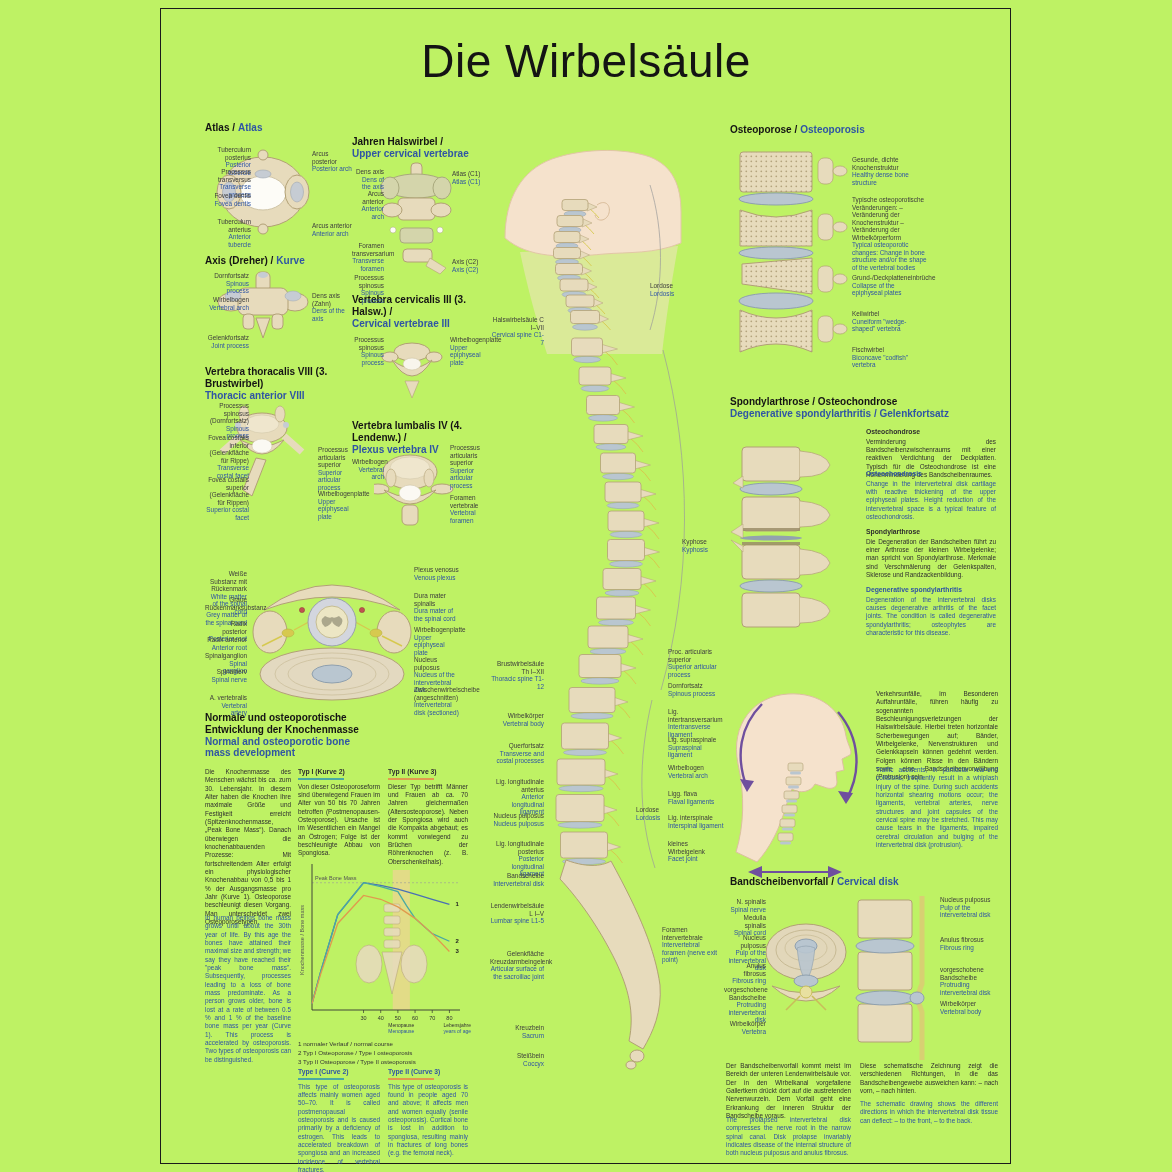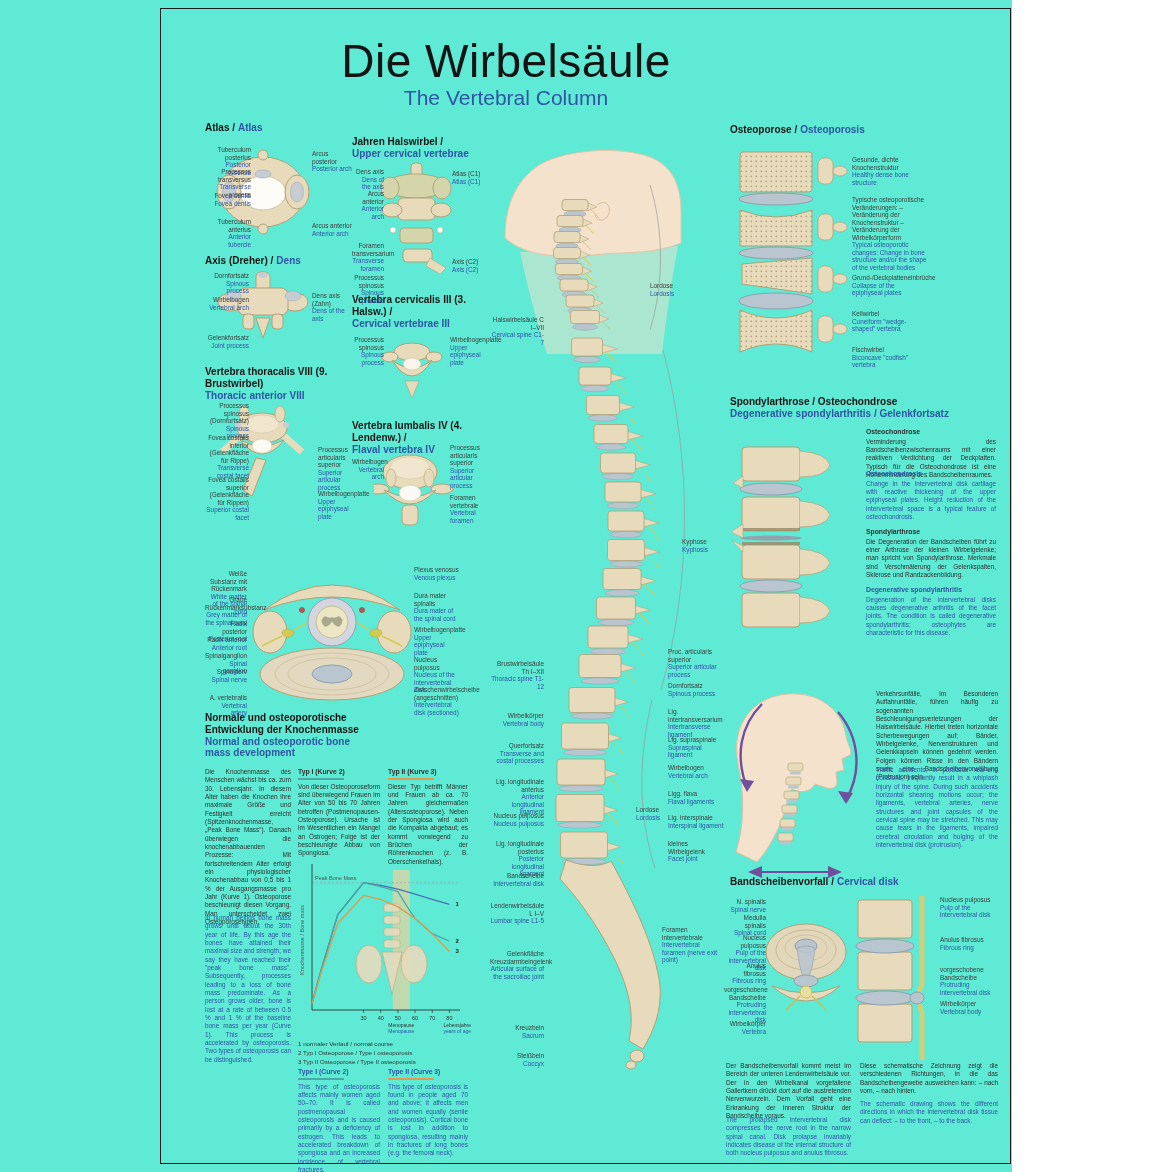--- a/index.html
+++ b/index.html
@@ -1,16 +1,16 @@
 <!DOCTYPE html>
 <html><head>
 <meta charset="utf-8">
 <style>
   html,body{margin:0;padding:0;background:#ffffff;font-family:"Liberation Sans",sans-serif;}
-  .poster{position:relative;width:1012px;height:1172px;background:#5eead4;overflow:hidden;text-decoration:underline;}
+  .poster{position:relative;width:1172px;height:1172px;background:#bef264;overflow:hidden;text-decoration:underline;}
   .frame{position:absolute;left:160px;top:8px;width:849px;height:1154px;border:1px solid #1b1b1b;}
   .title{position:absolute;left:0;right:0;top:34px;text-align:center;font-size:46px;color:#141414;letter-spacing:.5px;}
   .subtitle{position:absolute;left:0;right:0;top:86px;text-align:center;font-size:21px;color:#2f55a4;}
   .hd{position:absolute;font-size:10px;font-weight:700;color:#141414;line-height:1.18;}
   .hd .en{color:#2f55a4;}
   .hd span{display:inline;}
   .hd .inl{margin-left:3px;}
   .hd .blk{display:block;}
   .lbl{position:absolute;font-size:6.4px;line-height:1.18;color:#3c3c3c;}
   .lbl .de{display:block;}
@@ -26,43 +26,42 @@
   svg{position:absolute;}
   svg text{font-family:"Liberation Sans",sans-serif;}
 </style>
 </head>
 <body>
 
 <div class="poster">
   <div class="frame"></div>
 
   <div class="title">Die Wirbelsäule</div>
-  <div class="subtitle">The Vertebral Column</div>
 
   <div class="hd" style="left:205px;top:122px"><span>Atlas /</span><span class="en inl">Atlas</span></div>
-  <div class="hd" style="left:205px;top:255px"><span>Axis (Dreher) /</span><span class="en inl">Dens</span></div>
+  <div class="hd" style="left:205px;top:255px"><span>Axis (Dreher) /</span><span class="en inl">Kurve</span></div>
   <div class="hd" style="left:205px;top:366px;width:150px">
-      <span class="blk">Vertebra thoracalis VIII (9. Brustwirbel)</span>
+      <span class="blk">Vertebra thoracalis VIII (3. Brustwirbel)</span>
       <span class="blk en">Thoracic anterior VIII</span>
     </div>
   <div class="hd" style="left:205px;top:712px;width:160px">
       <span class="blk">Normale und osteoporotische Entwicklung der Knochenmasse</span>
       <span class="blk en">Normal and osteoporotic bone mass development</span>
     </div>
   <div class="hd" style="left:352px;top:136px;width:120px">
       <span class="blk">Jahren Halswirbel /</span>
       <span class="blk en">Upper cervical vertebrae</span>
     </div>
   <div class="hd" style="left:352px;top:294px;width:122px">
       <span class="blk">Vertebra cervicalis III (3. Halsw.) /</span>
       <span class="blk en">Cervical vertebrae III</span>
     </div>
   <div class="hd" style="left:352px;top:420px;width:122px">
       <span class="blk">Vertebra lumbalis IV (4. Lendenw.) /</span>
-      <span class="blk en">Flaval vertebra IV</span>
+      <span class="blk en">Plexus vertebra IV</span>
     </div>
   <div class="hd" style="left:730px;top:124px"><span>Osteoporose /</span><span class="en inl">Osteoporosis</span></div>
   <div class="hd" style="left:730px;top:396px;width:270px">
       <span class="blk">Spondylarthrose / Osteochondrose</span>
       <span class="blk en">Degenerative spondylarthritis / Gelenkfortsatz</span>
     </div>
   <div class="hd" style="left:730px;top:876px"><span>Bandscheibenvorfall /</span><span class="en inl">Cervical disk</span></div>
 
   <svg id="svg-atlas" style="left:216px;top:138px;width:94px;height:110px" viewBox="216 138 94 110">
       <ellipse cx="263" cy="192" rx="42" ry="35" fill="#e7dbbc" stroke="#b2a176"></ellipse>

